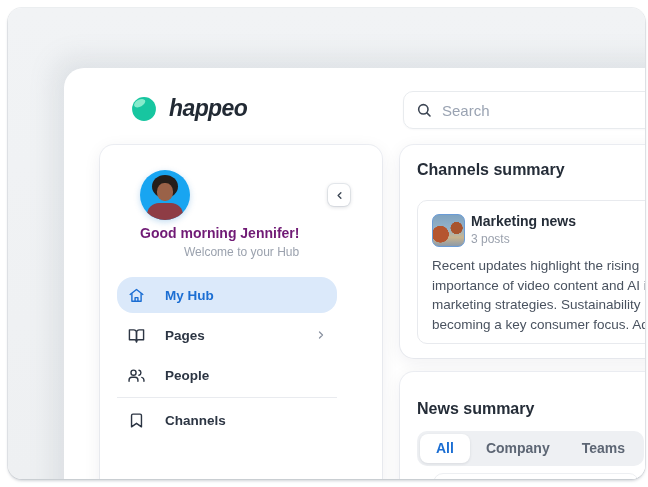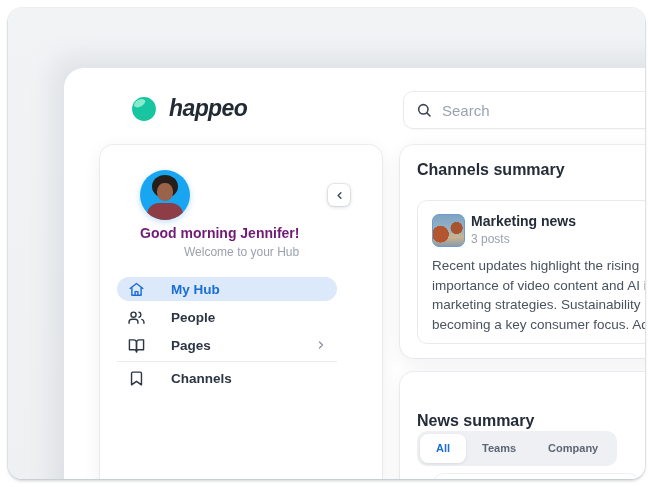--- a/index.html
+++ b/index.html
@@ -47,22 +47,22 @@
 
   .collapse-btn { position:absolute; left:228px; top:39px; width:22px; height:22px;
                   background:#fff; border-radius:6px; display:flex; align-items:center;
                   justify-content:center; cursor:pointer; color:#3c4654;
                   box-shadow:0 1px 4px rgba(20,30,50,.18), 0 0 0 1px rgba(235,238,242,.9); }
 
   .greeting { position:absolute; left:40px; top:80px; font-size:14px; font-weight:700; color:#701a75; }
   .subtitle { position:absolute; left:40px; top:100px; font-size:12px; color:#9ba2ae;margin-left:44px; }
 
   .menu { position:absolute; left:17px; top:132px; width:220px; }
-  .menu-item { height:24px; margin-bottom:4px; border-radius:16px; display:flex;
-               align-items:center; gap:26px; padding:0 10px 0 11px; cursor:pointer;
+  .menu-item { height:36px; margin-bottom:4px; border-radius:16px; display:flex;
+               align-items:center; gap:20px; padding:0 10px 0 11px; cursor:pointer;
                font-size:13.5px; font-weight:600; color:#2c3543; }
   .menu-item svg { flex:0 0 auto; }
   .menu-item.active { background:#dbe9fa; color:#1b6ed3; }
   .menu-item .chev { margin-left:auto; color:#8b93a1; display:flex; }
   .menu-divider { height:1px; background:#e9ebef; margin:4px 0; }
 
   .channels-card { left:336px; top:77px; width:330px; height:213px; }
   .section-title { position:absolute; left:17px; font-size:16px; font-weight:700; color:#252d38; }
 
   .post-card { position:absolute; left:17px; top:55px; width:290px; height:144px;
@@ -76,21 +76,21 @@
   .post-title { position:absolute; left:53px; top:12px; font-size:14px; font-weight:700; color:#252d38; }
   .post-meta  { position:absolute; left:53px; top:31px; font-size:12px; color:#9aa1ad; }
   .post-body  { position:absolute; left:14px; top:55px; font-size:13.5px; line-height:19.5px;
                 color:#49525f; }
   .post-body div { white-space:nowrap; }
 
   .news-card { left:336px; top:304px; width:330px; height:230px; }
 
   .tabs { position:absolute; left:17px; top:59px; height:35px; background:#eef0f3;
           border-radius:10px; padding:3px; display:inline-flex; align-items:center; }
-  .tab { height:29px; line-height:29px; padding:0 16px; font-size:11px; font-weight:600;
+  .tab { height:29px; line-height:29px; padding:0 16px; font-size:14px; font-weight:600;
          color:#5d6674; border-radius:8px; cursor:pointer; }
   .tab.active { background:#fff; color:#1b6ed3; font-weight:700;
                 box-shadow:0 1px 3px rgba(20,30,50,.10); }
 
   .news-peek { position:absolute; left:33px; top:101px; width:206px; height:50px;
                background:#fff; border:1px solid #edeff2; border-radius:10px; }
 </style>
 </head>
 <body>
 
@@ -136,39 +136,39 @@
             <path d="M3 10.5 12 3.5l9 7"></path>
               <path d="M5.5 9.5V20h13V9.5"></path>
               <path d="M10 20v-5h4v5"></path>
           </svg>
           <span>My Hub</span>
         </div>
 
 
         <div class="menu-item">
           <svg width="17" height="17" viewBox="0 0 24 24" fill="none" stroke="currentColor" stroke-width="2" stroke-linecap="round" stroke-linejoin="round">
-            <path d="M14 20v-1.5a4 4 0 0 0-4-4H5.5a4 4 0 0 0-4 4V20"></path>
-              <circle cx="7.8" cy="8" r="3.6"></circle>
-            <path d="M22.5 20v-1.5a4 4 0 0 0-3-3.85"></path>
-              <path d="M15.5 4.6a3.6 3.6 0 0 1 0 7"></path>
-          </svg>
-          <span>People</span>
-        </div>
-
-        <div class="menu-item">
-          <svg width="17" height="17" viewBox="0 0 24 24" fill="none" stroke="currentColor" stroke-width="2" stroke-linecap="round" stroke-linejoin="round">
             <path d="M2 4h6a4 4 0 0 1 4 4v13a3 3 0 0 0-3-3H2z"></path>
               <path d="M22 4h-6a4 4 0 0 0-4 4v13a3 3 0 0 1 3-3h7z"></path>
           </svg>
           <span>Pages</span>
           <span class="chev">
             <svg width="12" height="12" viewBox="0 0 24 24" fill="none" stroke="currentColor" stroke-width="2.6" stroke-linecap="round" stroke-linejoin="round">
                 <polyline points="9 18 15 12 9 6"></polyline>
               </svg>
           </span>
+        </div>
+
+        <div class="menu-item">
+          <svg width="17" height="17" viewBox="0 0 24 24" fill="none" stroke="currentColor" stroke-width="2" stroke-linecap="round" stroke-linejoin="round">
+            <path d="M14 20v-1.5a4 4 0 0 0-4-4H5.5a4 4 0 0 0-4 4V20"></path>
+              <circle cx="7.8" cy="8" r="3.6"></circle>
+            <path d="M22.5 20v-1.5a4 4 0 0 0-3-3.85"></path>
+              <path d="M15.5 4.6a3.6 3.6 0 0 1 0 7"></path>
+          </svg>
+          <span>People</span>
         </div>
 
         <div class="menu-divider"></div>
 
 
         <div class="menu-item">
           <svg width="17" height="17" viewBox="0 0 24 24" fill="none" stroke="currentColor" stroke-width="2" stroke-linecap="round" stroke-linejoin="round">
             <path d="M19 21l-7-5-7 5V5a2 2 0 0 1 2-2h10a2 2 0 0 1 2 2z"></path>
           </svg>
           <span>Channels</span>
@@ -187,25 +187,25 @@
         <div class="post-body">
           <div>Recent updates highlight the rising</div>
           <div>importance of video content and AI in</div>
           <div>marketing strategies. Sustainability is</div>
           <div>becoming a key consumer focus. Add</div>
         </div>
       </div>
     </div>
 
     <div class="card news-card">
-      <div class="section-title" style="top:40px;">News summary</div>
+      <div class="section-title" style="top:28px;">News summary</div>
 
       <div class="tabs">
         <div class="tab active">All</div>
+        <div class="tab">Company</div>
         <div class="tab">Teams</div>
-        <div class="tab">Company</div>
       </div>
 
       <div class="news-peek"></div>
     </div>
 
   </div>
 </div>
 
 </body></html>

